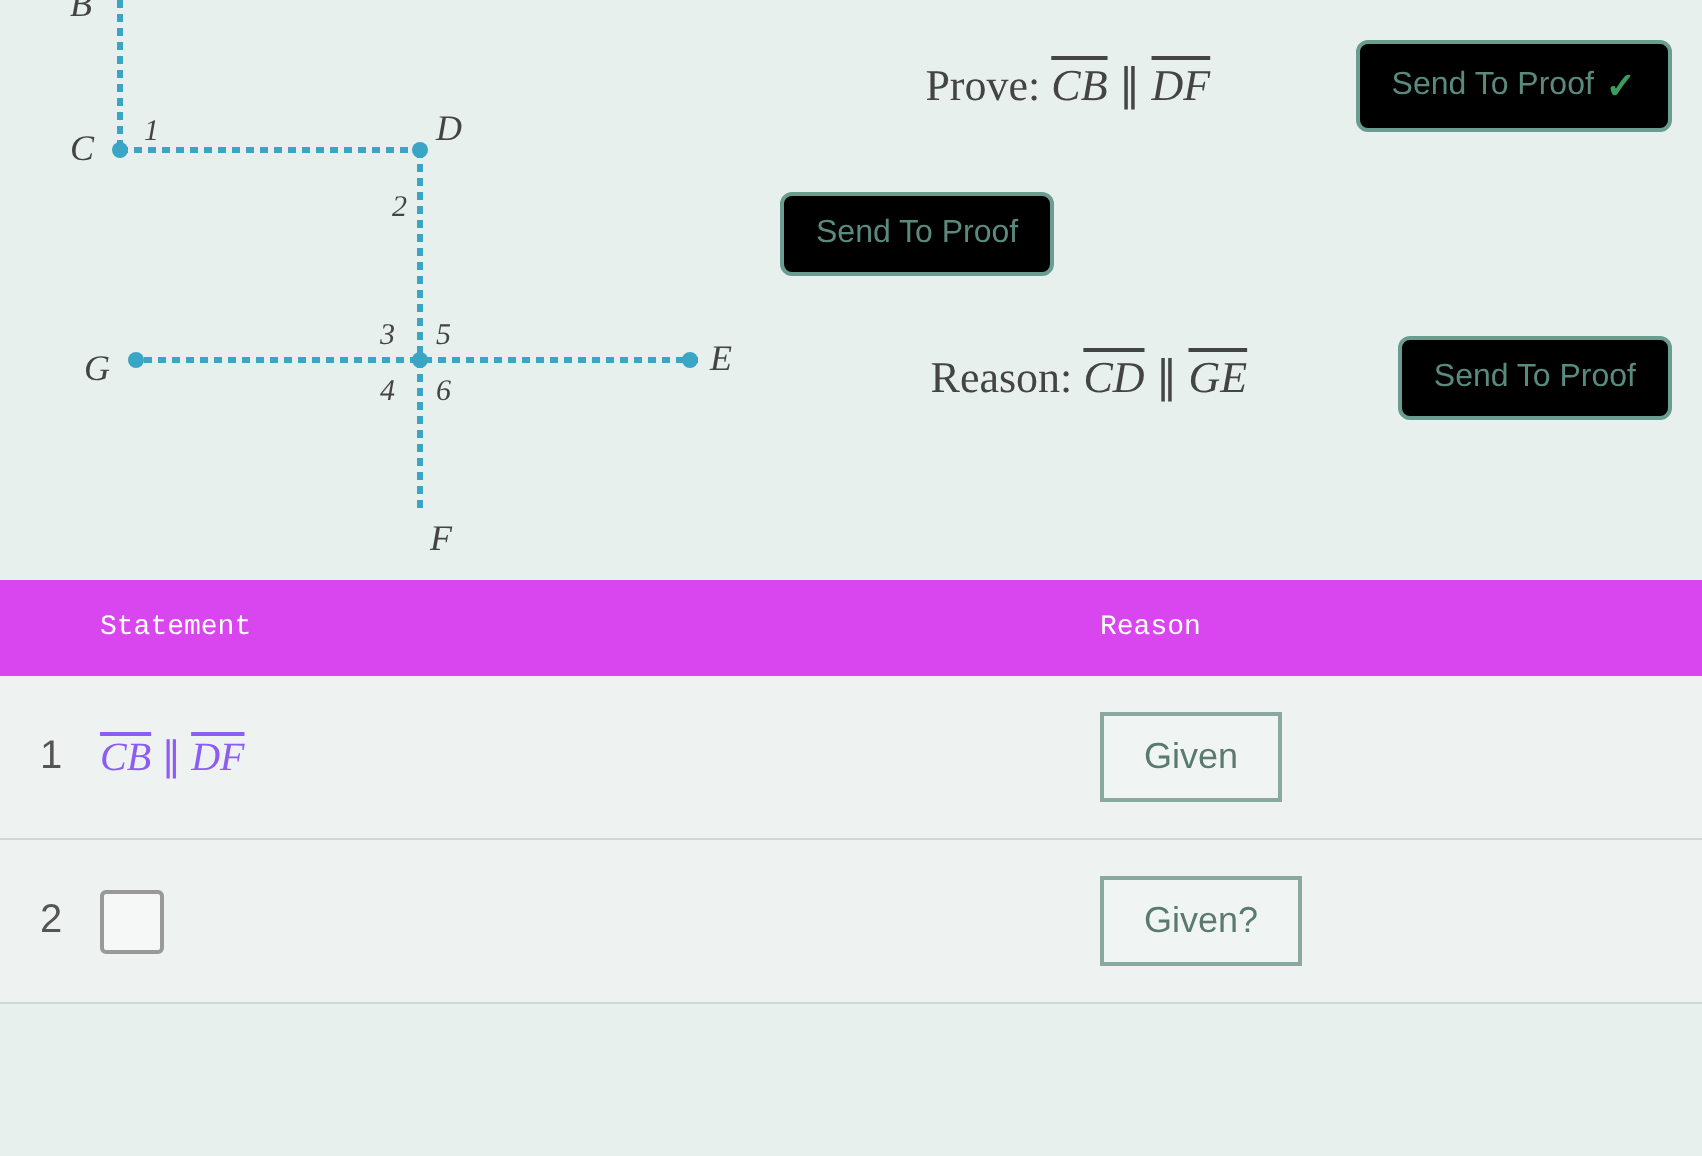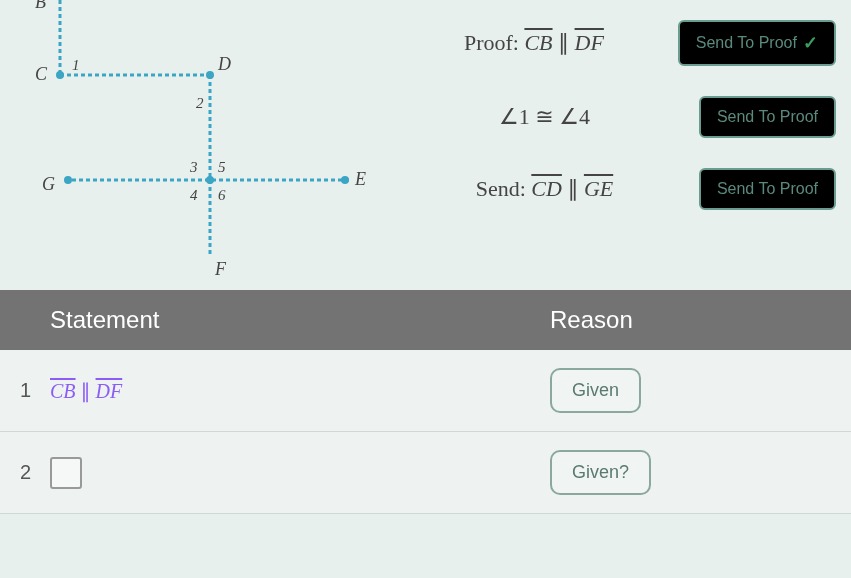--- a/index.html
+++ b/index.html
@@ -58,25 +58,26 @@
     }
     .btn .check {
       color: #3a9d5d;
       font-weight: bold;
       font-size: 18px;
     }
     .proof-table {
       width: 100%;
     }
     .table-header {
-      background: #737373;
+      background: #d946ef;
       color: white;
       display: flex;
       padding: 16px 20px;
-      font-size: 24px;
+      font-size: 14px;
+      font-family: Liberation Mono, monospace;
     }
     .col-statement { width: 530px; padding-left: 30px;}
     .col-reason { flex: 1; }
     .table-row {
       display: flex;
       align-items: center;
       padding: 18px 20px;
       border-bottom: 1px solid #d0d8d5;
       background: #eef3f1;
       min-height: 75px;
@@ -94,21 +95,21 @@
     }
     .row-reason {
       flex: 1;
     }
     .reason-btn {
       border: 2px solid #8aa89f;
       background: #f0f5f3;
       color: #5a7a70;
       padding: 10px 20px;
       font-size: 18px;
-      border-radius: 10px;
+      border-radius: 0;
       cursor: pointer;
     }
     .empty-box {
       display: inline-block;
       width: 32px;
       height: 32px;
       border: 2px solid #999;
       background: #f5f8f6;
       border-radius: 3px;
       vertical-align: middle;
@@ -144,36 +145,35 @@
       <text x="190" y="172" class="angle-label">3</text>
       <text x="218" y="172" class="angle-label">5</text>
       <text x="190" y="200" class="angle-label">4</text>
       <text x="218" y="200" class="angle-label">6</text>
     </svg>
   </div>
 
   <div class="facts-area">
     <div class="fact-row">
       <div class="fact-text">
-        <span>Proof: </span><span class="overline">CB</span><span> ∥ </span><span class="overline">DF</span>
+        <span>Prove: </span><span class="overline">CB</span><span> ∥ </span><span class="overline">DF</span>
       </div>
       <button class="btn">
         <span>Send To Proof</span>
           <span class="check">✓</span>
       </button>
     </div>
     <div class="fact-row">
-      <div class="fact-text">∠1 ≅ ∠4</div>
       <button class="btn">
         <span>Send To Proof</span>
       </button>
     </div>
     <div class="fact-row">
       <div class="fact-text">
-        <span>Send: </span><span class="overline">CD</span><span> ∥ </span><span class="overline">GE</span>
+        <span>Reason: </span><span class="overline">CD</span><span> ∥ </span><span class="overline">GE</span>
       </div>
       <button class="btn">
         <span>Send To Proof</span>
       </button>
     </div>
   </div>
 </div>
 
 <div class="proof-table">
   <div class="table-header">

